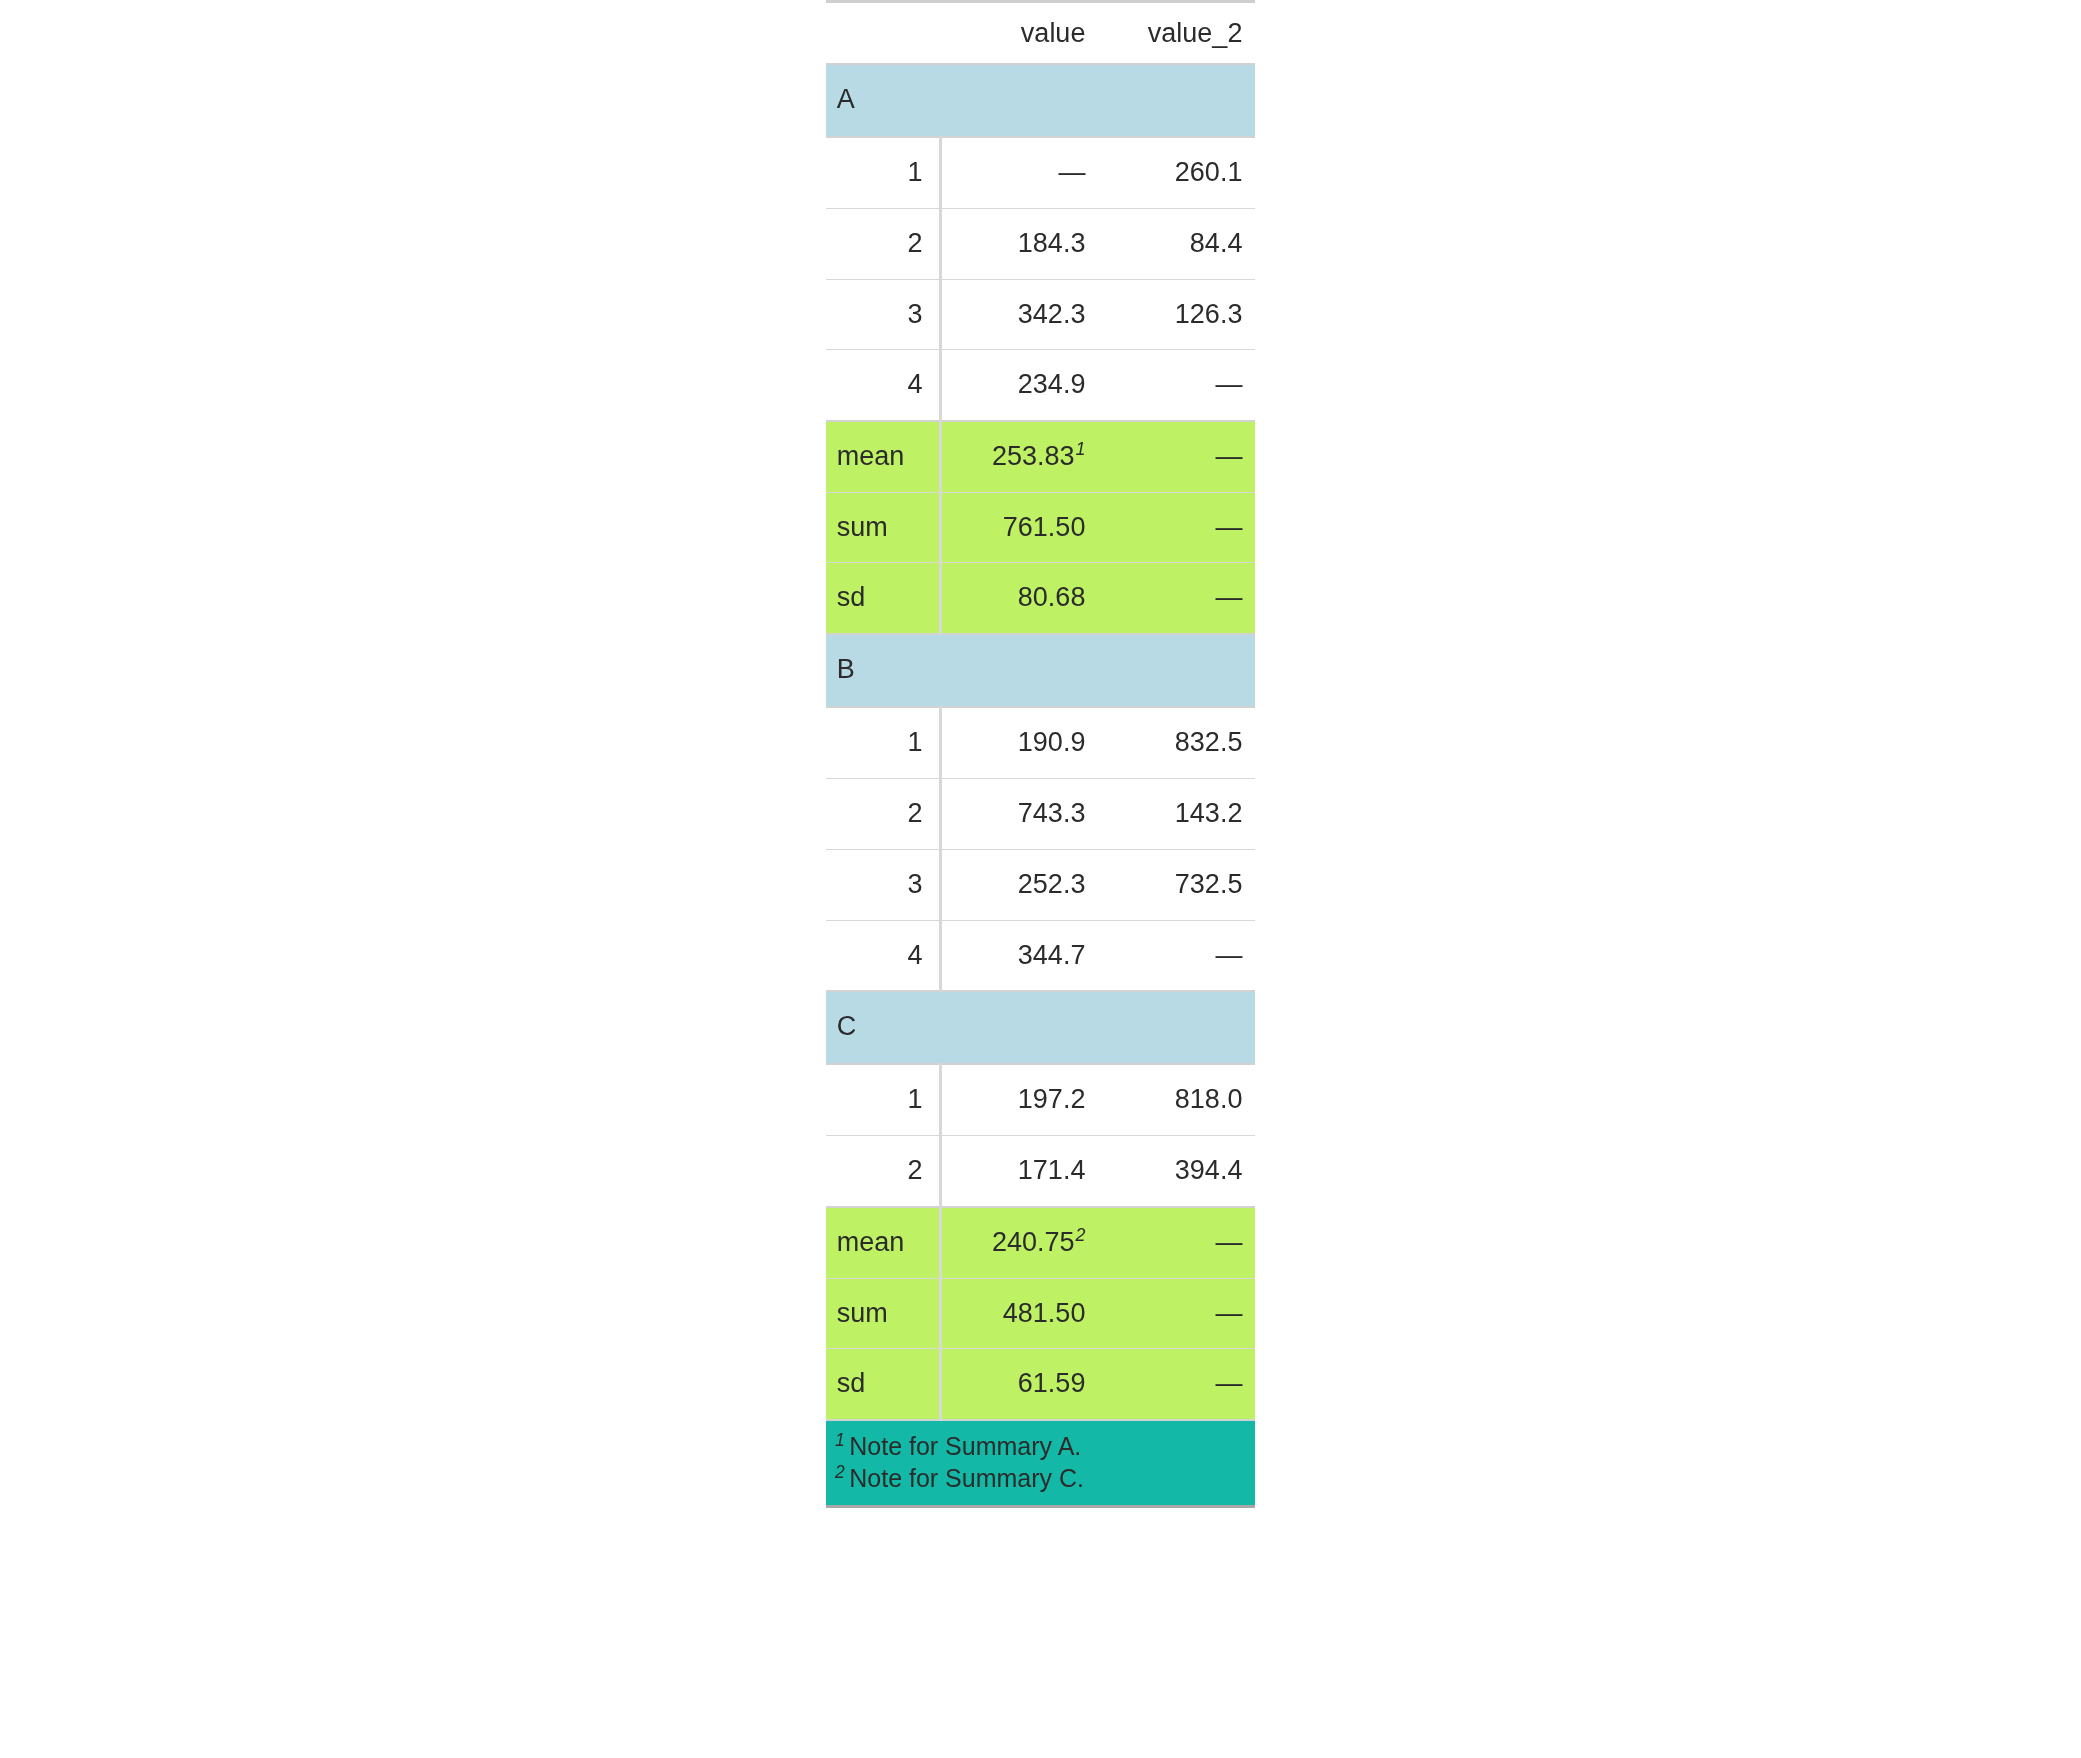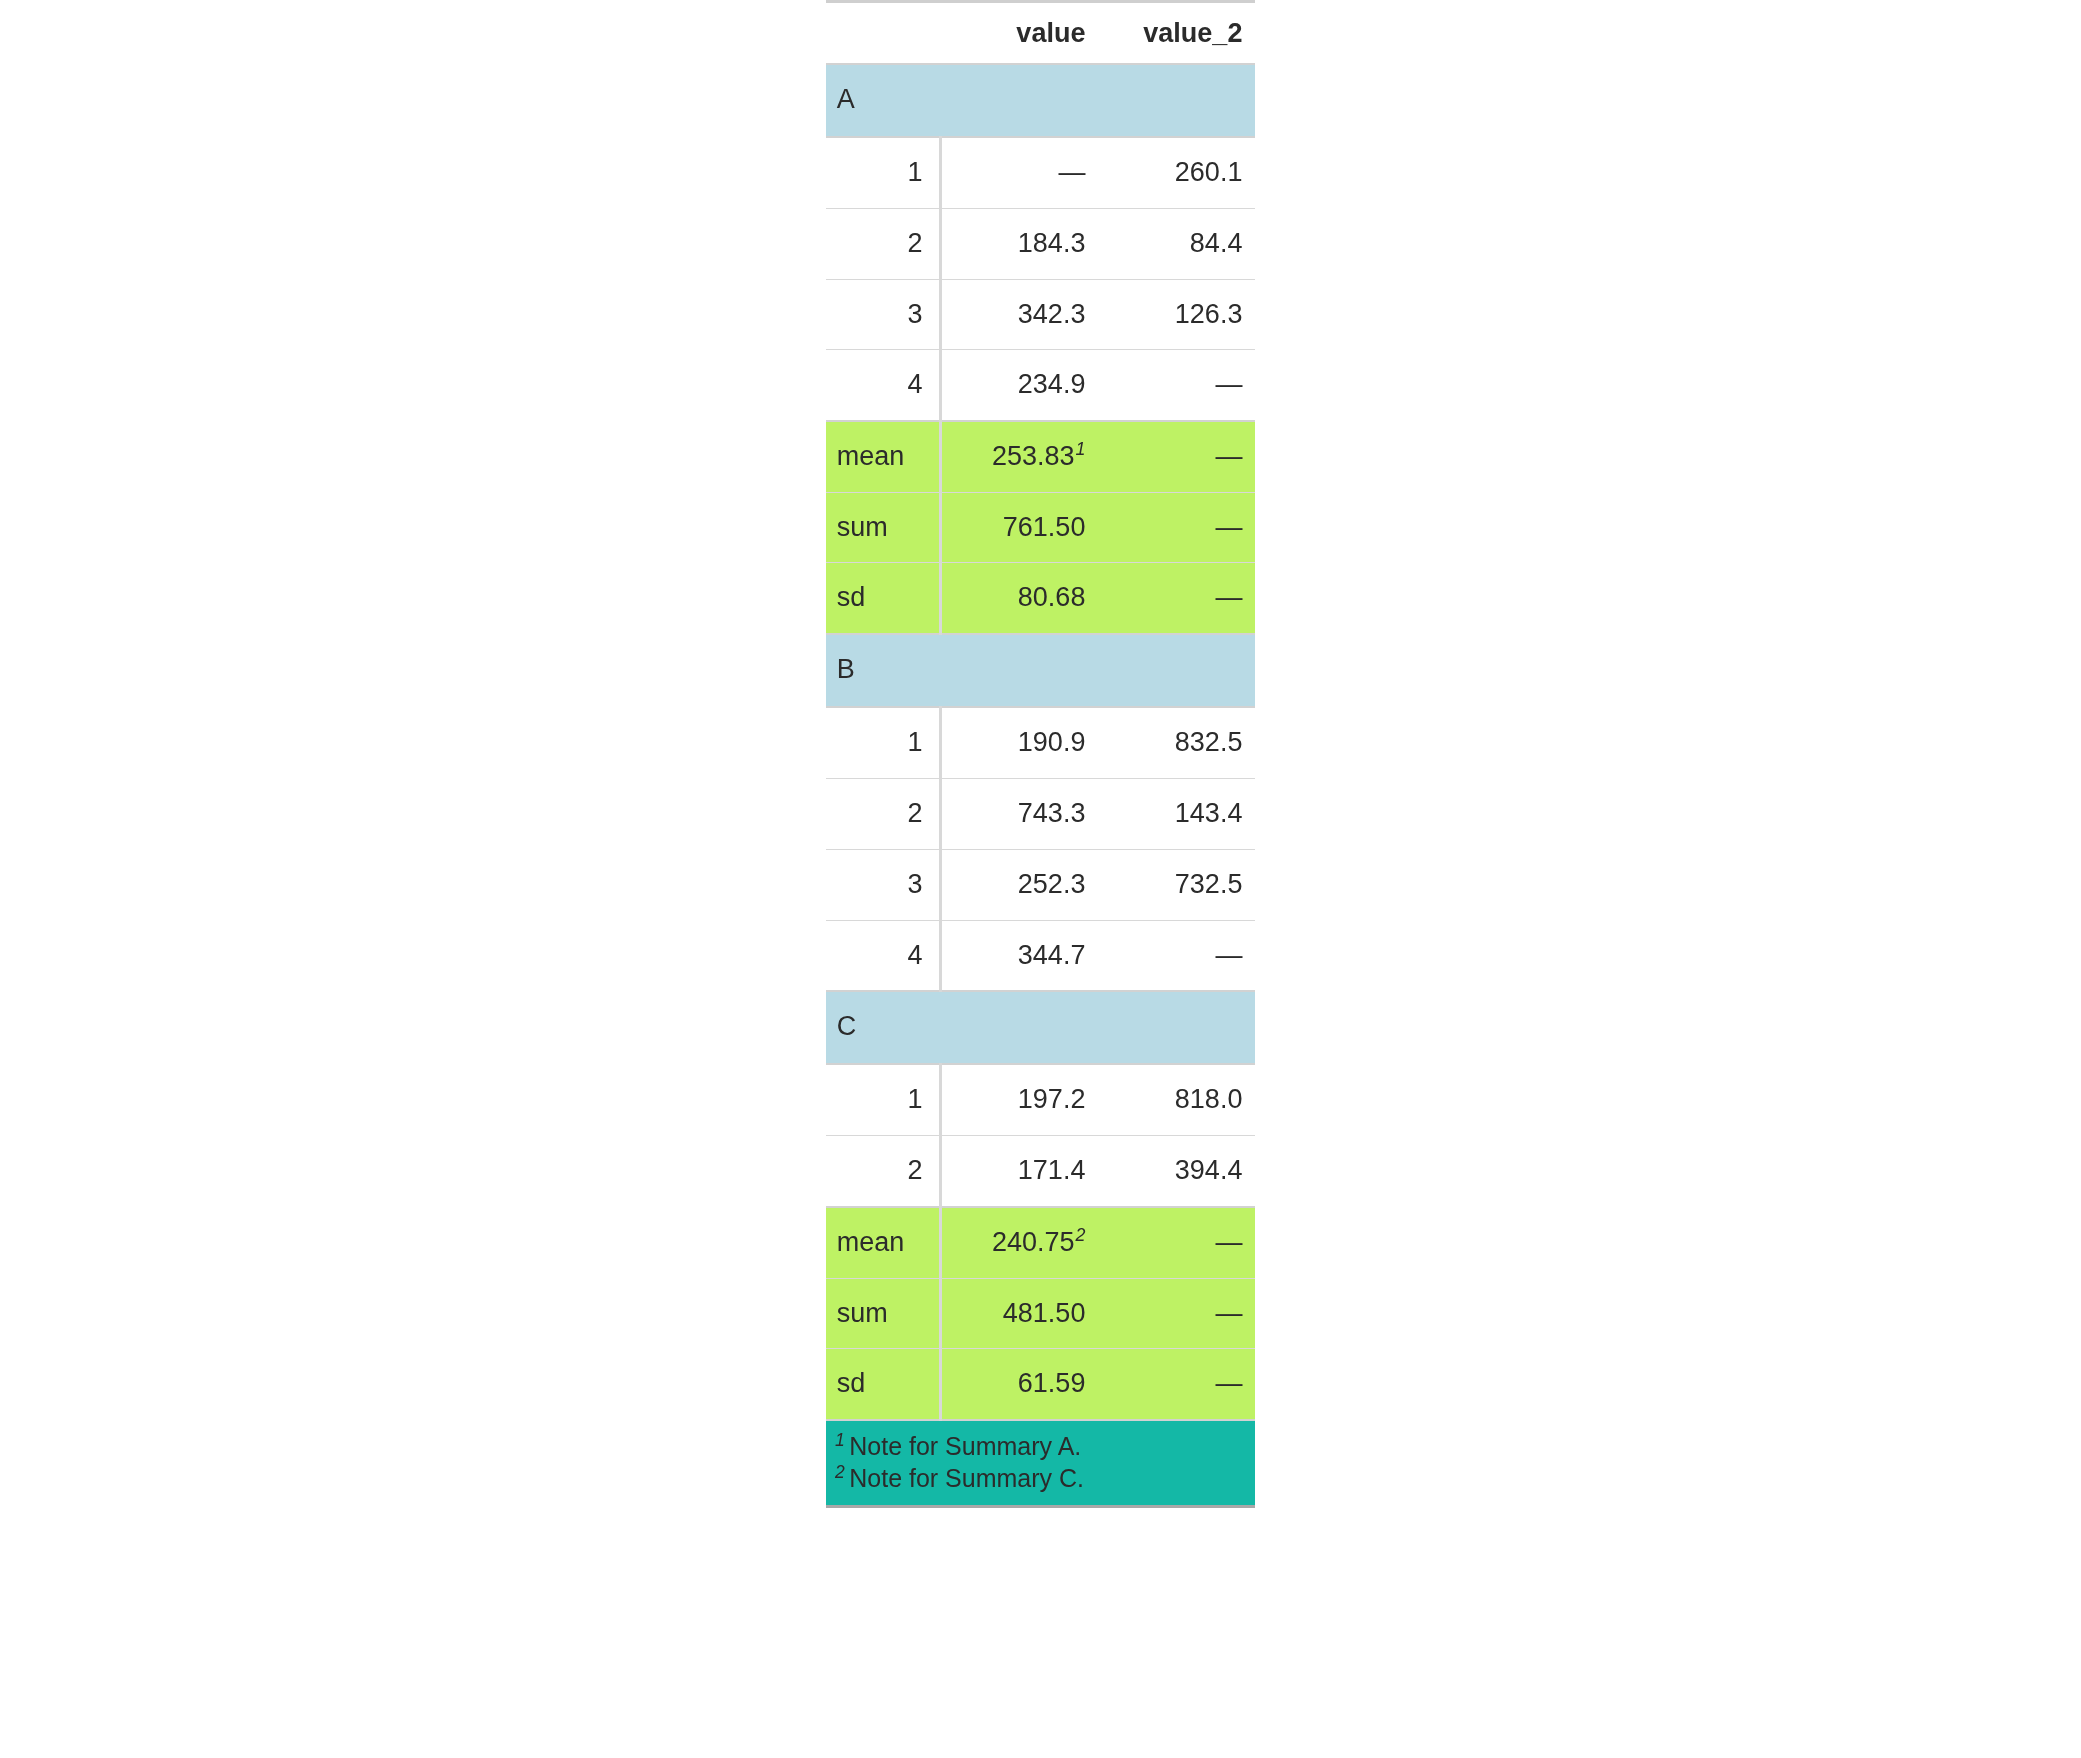--- a/index.html
+++ b/index.html
@@ -45,21 +45,21 @@
   
   thead tr.top-rule th {
     border-top: 3.6px solid #cfcfcf;
     padding: 0;
     height: 0;
     font-size: 0;
     line-height: 0;
   }
   thead tr.colnames th {
     padding: 16px 12.6px 14.4px 12.6px;
-    font-weight: bold;
+    font-weight: normal;
     text-align: right;
     vertical-align: bottom;
     color: #2b2b2b;
     white-space: nowrap;
   }
   thead tr.colnames th.stub-head {
     text-align: left;
     padding-left: 9px;
   }
 
@@ -209,21 +209,21 @@
             <td colspan="3">B</td>
           </tr>
           <tr class="data-row first-in-group">
             <td class="stub">1</td>
             <td class="num">190.9</td>
             <td class="num">832.5</td>
           </tr>
           <tr class="data-row">
             <td class="stub">2</td>
             <td class="num">743.3</td>
-            <td class="num">143.4</td>
+            <td class="num">143.2</td>
           </tr>
           <tr class="data-row">
             <td class="stub">3</td>
             <td class="num">252.3</td>
             <td class="num">732.5</td>
           </tr>
           <tr class="data-row">
             <td class="stub">4</td>
             <td class="num">344.7</td>
             <td class="num">—</td>

